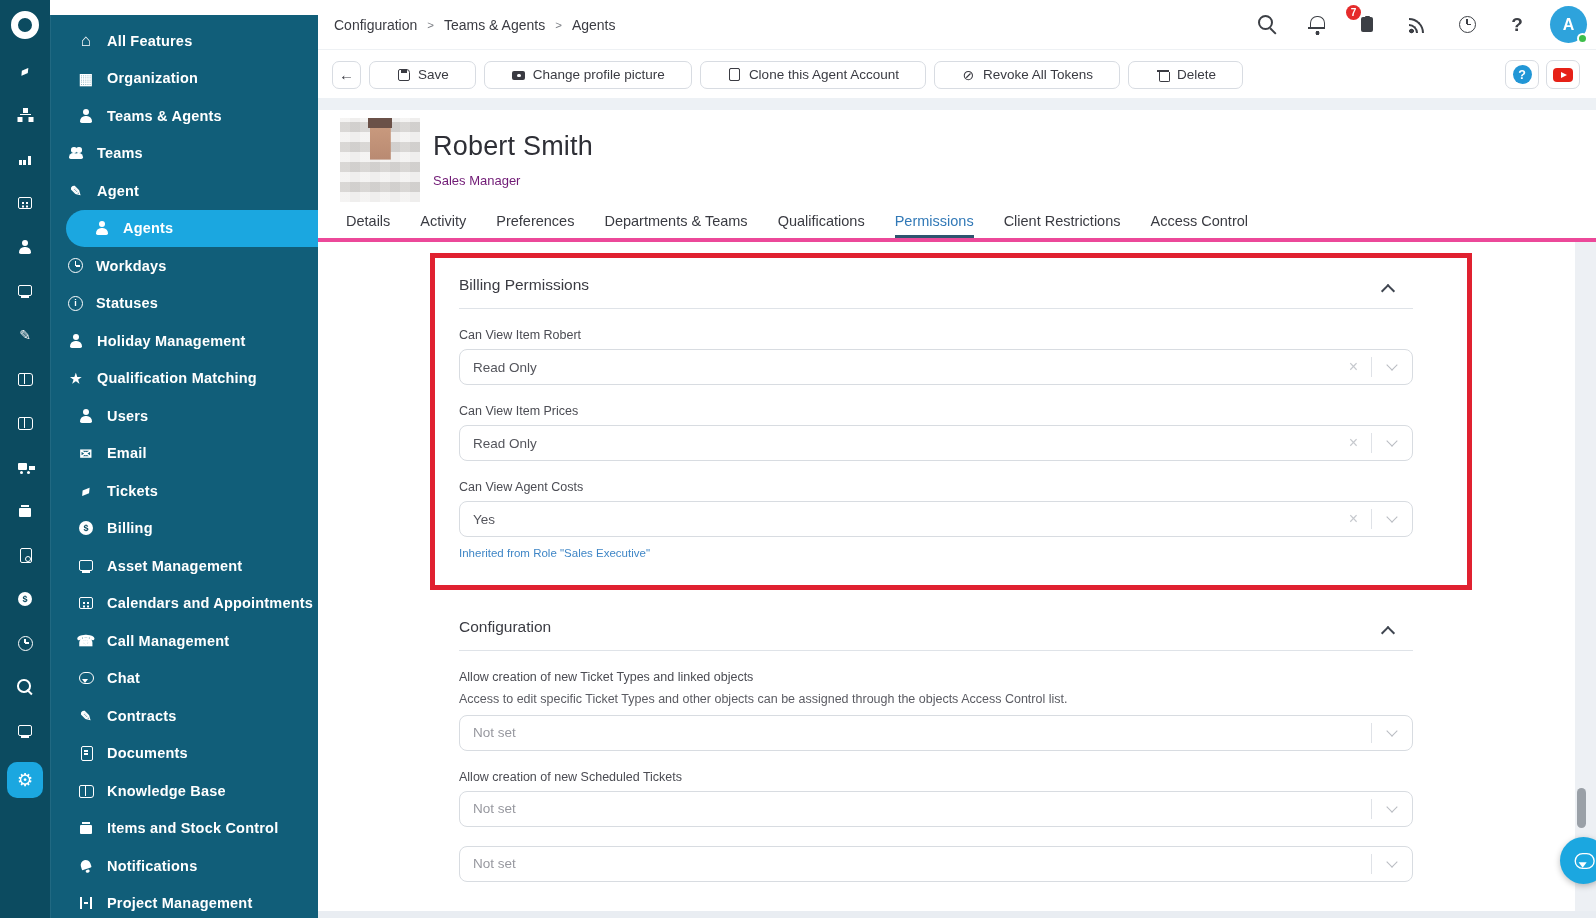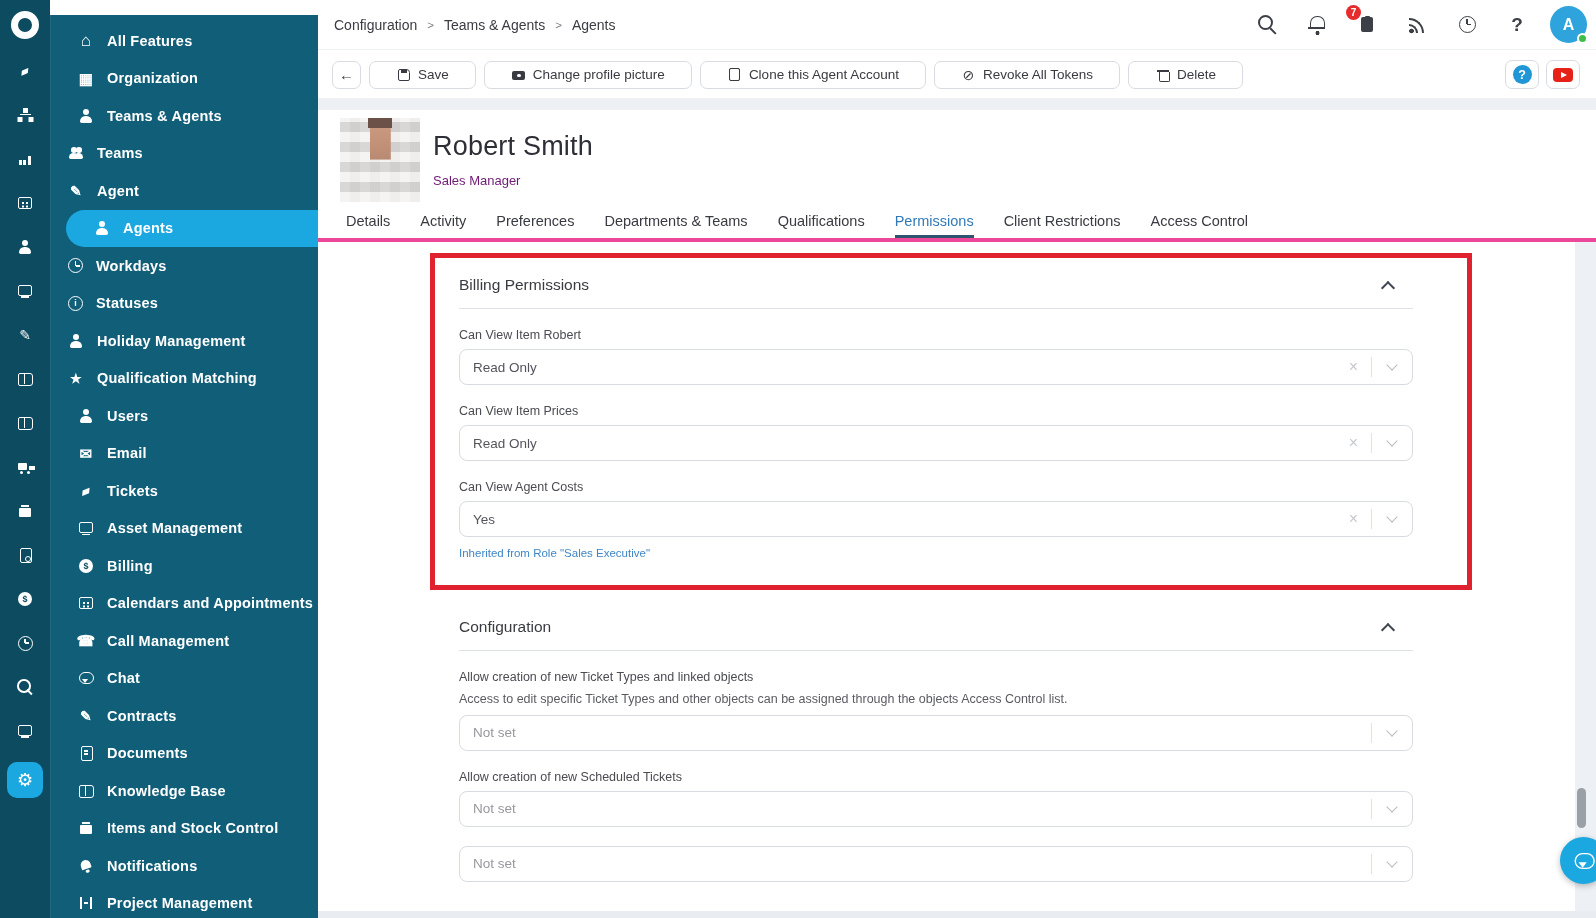--- a/index.html
+++ b/index.html
@@ -127,21 +127,21 @@
   .pinfo{position:absolute;left:115px;top:21px}
   .pname{font-size:27px;font-weight:500;color:#2e2f36;letter-spacing:.2px}
   .prole{margin-top:11px;font-size:13px;color:#701a75}
   .tabs{position:absolute;left:28px;bottom:0;display:flex;gap:30px}
   .tab{padding-bottom:9px;font-size:14.5px;color:#3a3b42;cursor:pointer;white-space:nowrap}
   .tab.active{color:var(--tab-active);border-bottom:3px solid #2e546f;padding-bottom:6px}
 
   
   .content{position:absolute;left:318px;top:242px;width:1278px;height:676px;background:#fff;overflow:hidden}
   .form{margin-left:141px;width:954px;padding-top:32px}
-  .sect-head{display:flex;align-items:center;justify-content:space-between}
+  .sect-head{display:flex;align-items:flex-end;justify-content:space-between}
   .sect-head h2{font-size:15.5px;font-weight:500;color:#3a3b42;line-height:22px}
   .chev-up{width:10px;height:10px;border-left:2.4px solid #3f4650;border-top:2.4px solid #3f4650;transform:rotate(45deg);margin:6px 20px 0 0;cursor:pointer}
   .sect-div{border-top:1px solid #dfe3e8;margin-top:12px}
   .frow{margin-top:19px}
   .flabel{font-size:12.5px;color:#4b4c53}
   .help{margin-top:7px;font-size:12.5px;color:#5a5b62;line-height:16.5px}
   .sel{margin-top:7px;height:36px;border:1px solid #d8dce1;border-radius:8px;background:#fff;display:flex;align-items:center;padding-left:13px;cursor:pointer}
   .sel .val{flex:1;font-size:13.5px;color:#54555c}
   .sel .val.muted{color:#97989f}
   .clear{color:#c6c9ce;font-size:16px;padding:0 13px;cursor:pointer}
@@ -271,26 +271,26 @@
       </div>
       <div class="sitem">
         <span class="ic ic-envelope"></span>
         <span>Email</span>
       </div>
       <div class="sitem">
         <span class="ic ic-ticket"></span>
         <span>Tickets</span>
       </div>
       <div class="sitem">
+        <span class="ic ic-money"></span>
+        <span>Billing</span>
+      </div>
+      <div class="sitem">
         <span class="ic ic-monitor"></span>
         <span>Asset Management</span>
-      </div>
-      <div class="sitem">
-        <span class="ic ic-money"></span>
-        <span>Billing</span>
       </div>
       <div class="sitem">
         <span class="ic ic-calendar"></span>
         <span>Calendars and Appointments</span>
       </div>
       <div class="sitem">
         <span class="ic ic-phone"></span>
         <span>Call Management</span>
       </div>
       <div class="sitem">

